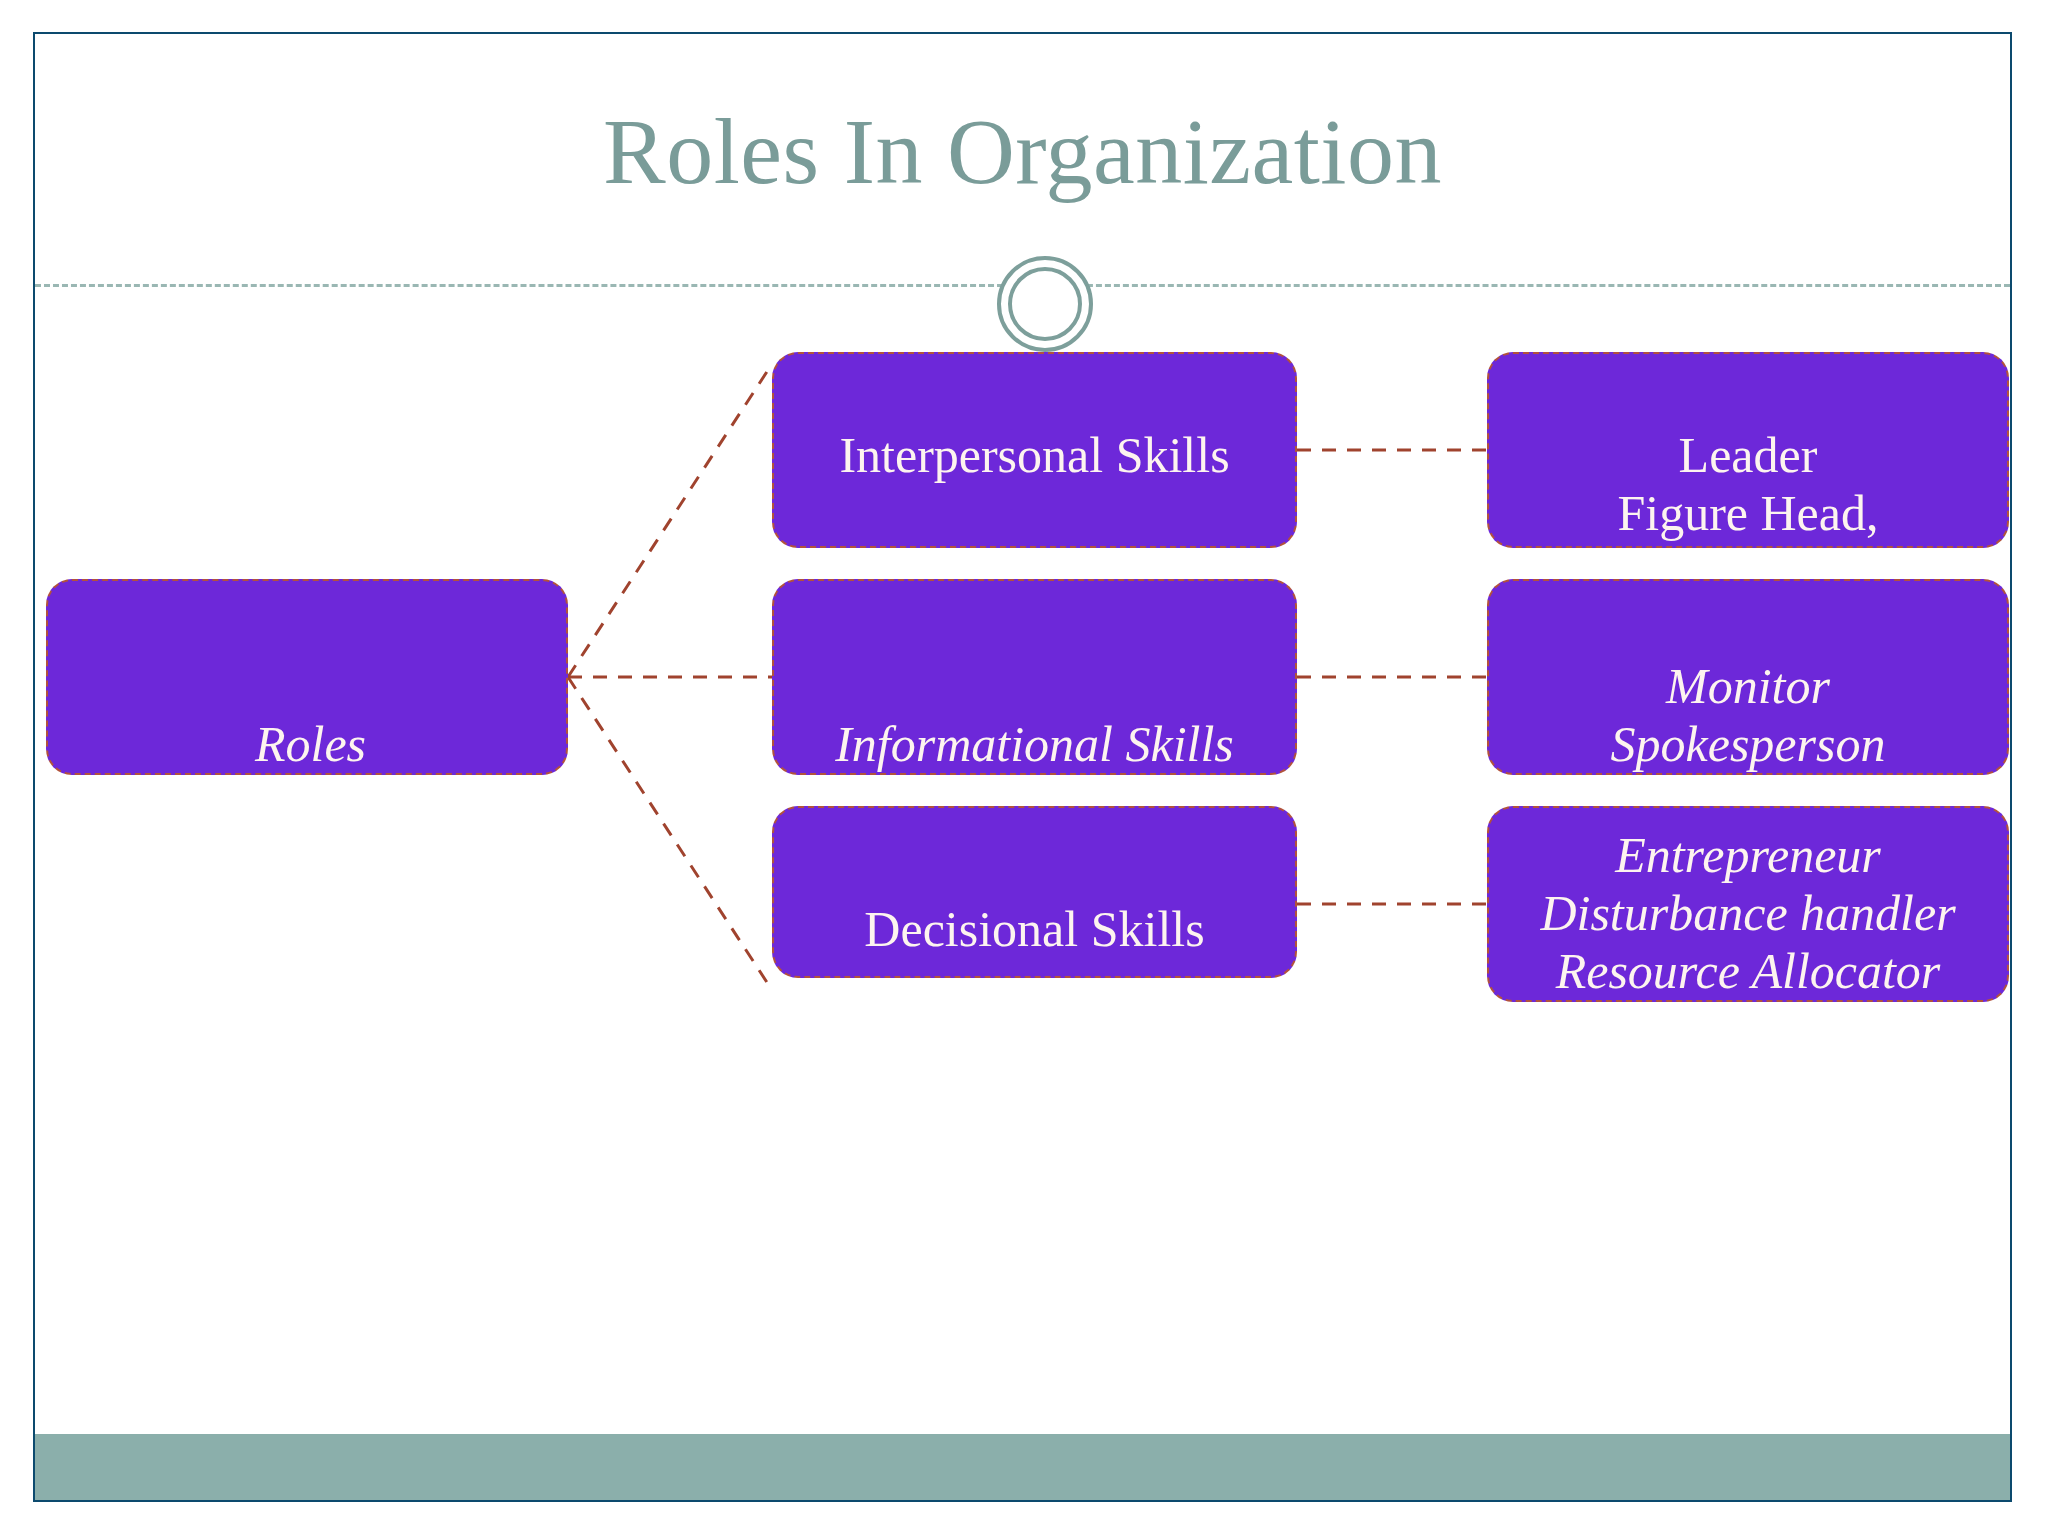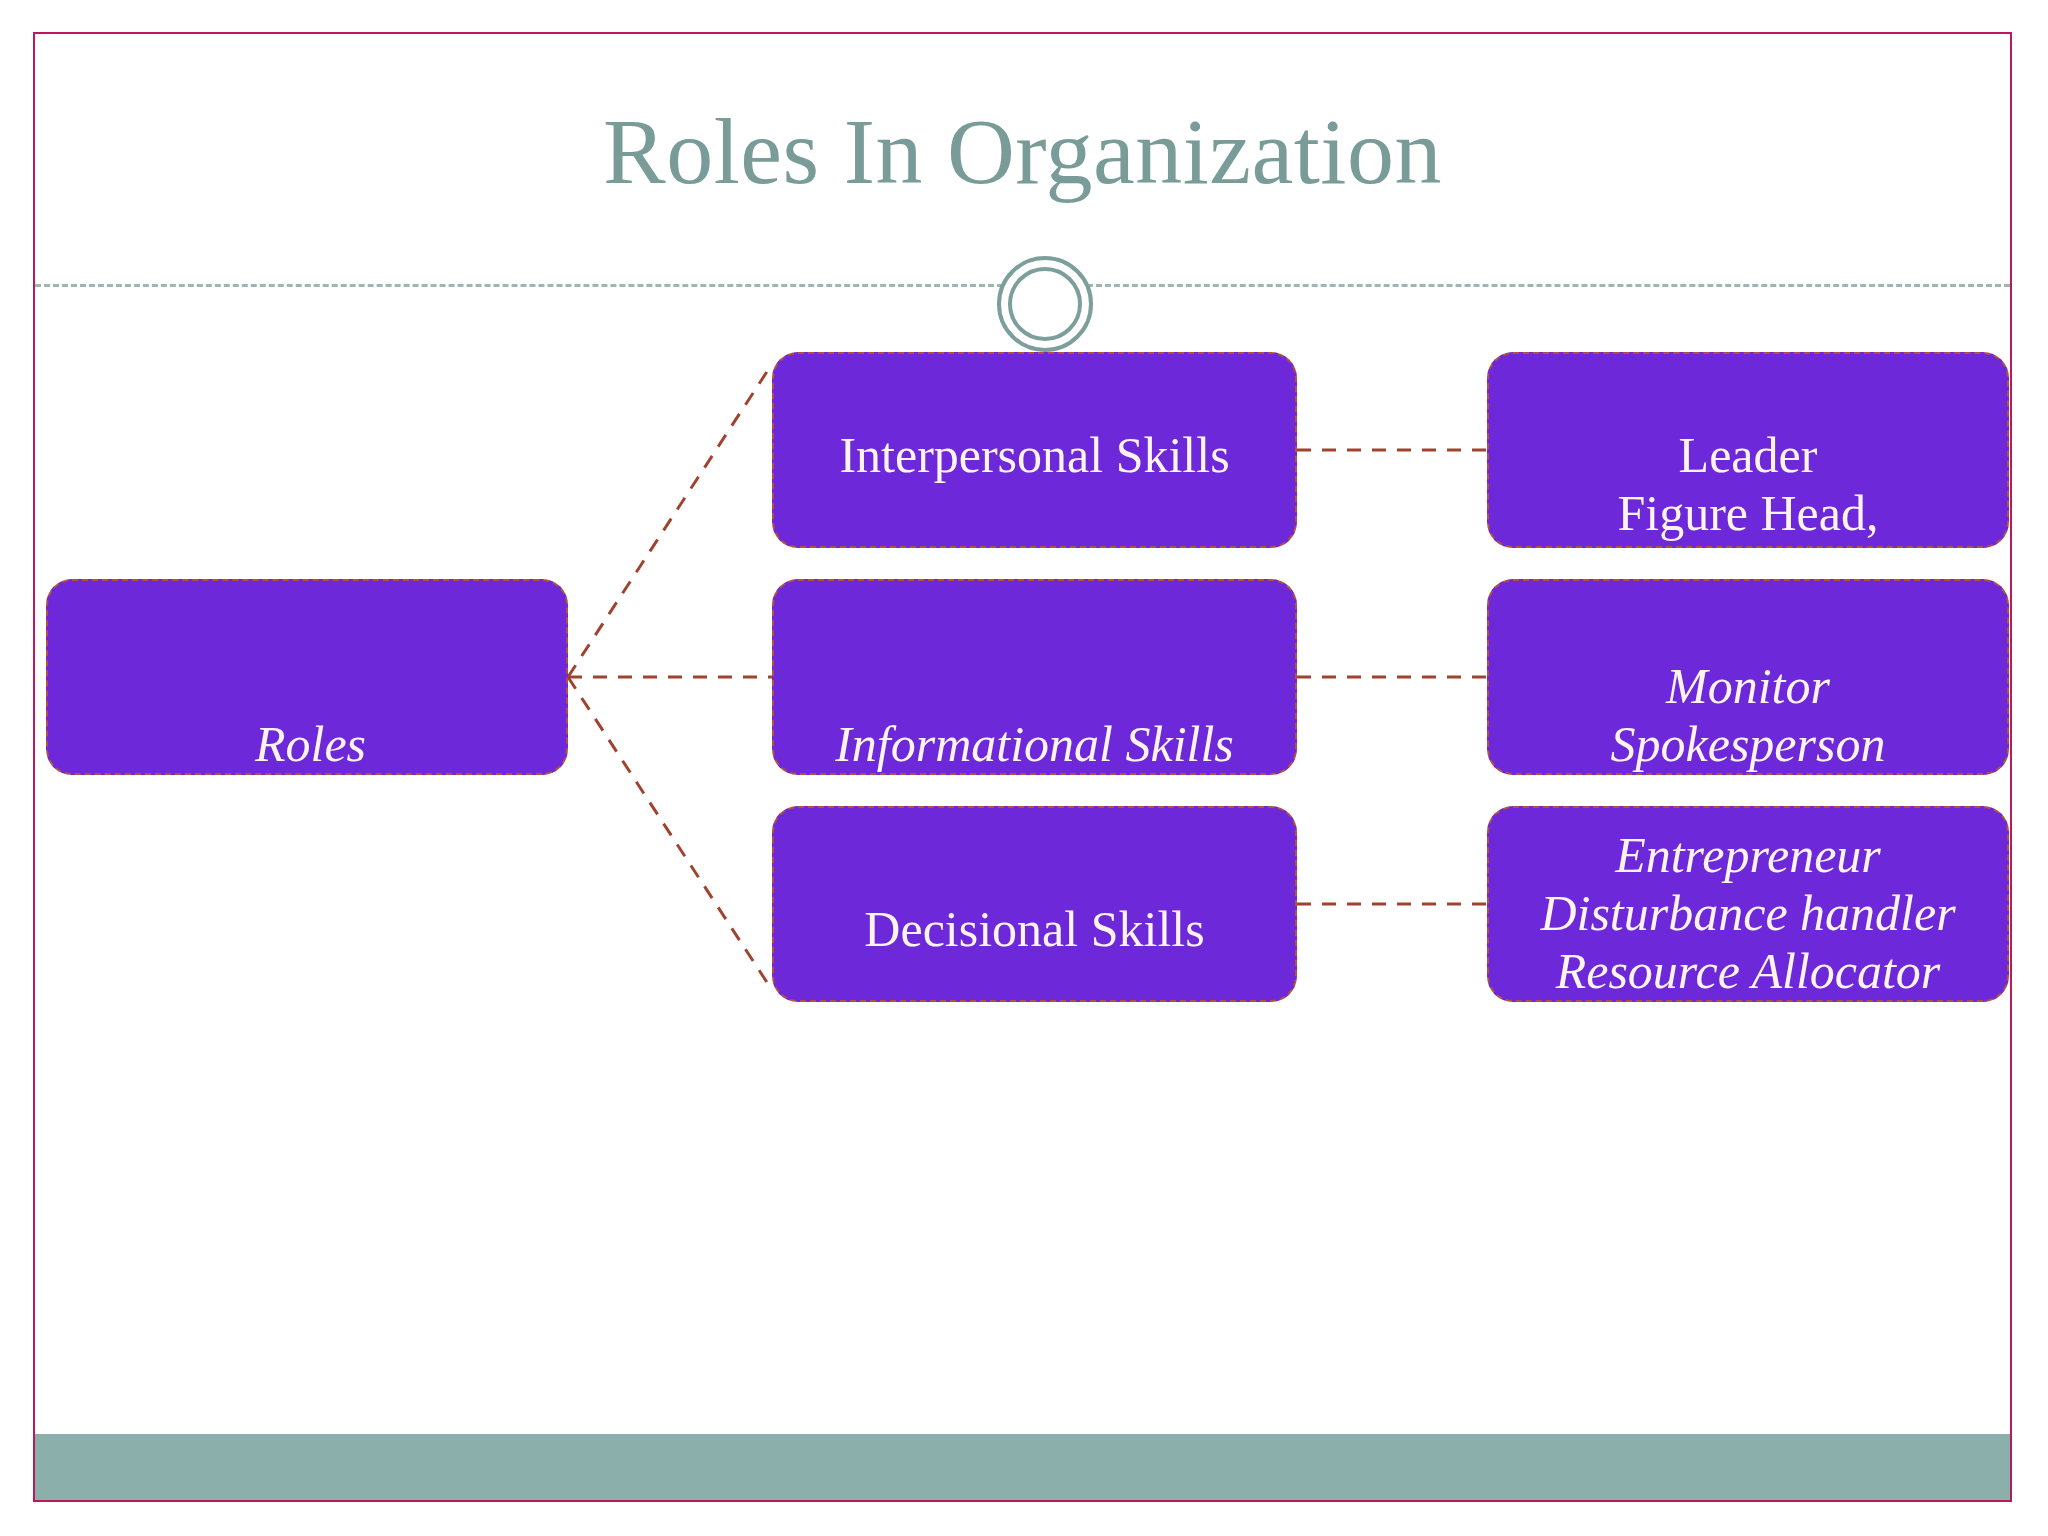--- a/index.html
+++ b/index.html
@@ -14,21 +14,21 @@
     font-family: "Liberation Serif", "DejaVu Serif", serif;
   }
 
   #slide {
     position: absolute;
     left: 33px;
     top: 32px;
     width: 1979px;
     height: 1470px;
     background: #ffffff;
-    border: 2px solid #be185d;
+    border: 2px solid #0c4a6e;
     box-sizing: border-box;
     overflow: hidden;
   }
 
   
   #title {
     position: absolute;
     left: 0;
     top: 68px;
     width: 100%;
@@ -113,21 +113,21 @@
     left: 11px;
     top: 545px;
     width: 522px;
     height: 196px;
     padding-left: 25px;
   }
 
   
   #node-interpersonal { left: 737px; top: 318px;  width: 525px; height: 196px; }
   #node-informational { left: 737px; top: 545px;  width: 525px; height: 196px; }
-  #node-decisional    { left: 737px; top: 772px;  width: 525px; height: 196px; }
+  #node-decisional    { left: 737px; top: 772px;  width: 525px; height: 172px; }
 
   
   #node-figurehead { left: 1452px; top: 318px; width: 522px; height: 196px; }
   #node-monitor    { left: 1452px; top: 545px; width: 522px; height: 196px; }
   #node-entre      { left: 1452px; top: 772px; width: 522px; height: 196px; }
 
   
   #footer-bar {
     position: absolute;
     left: 0;

